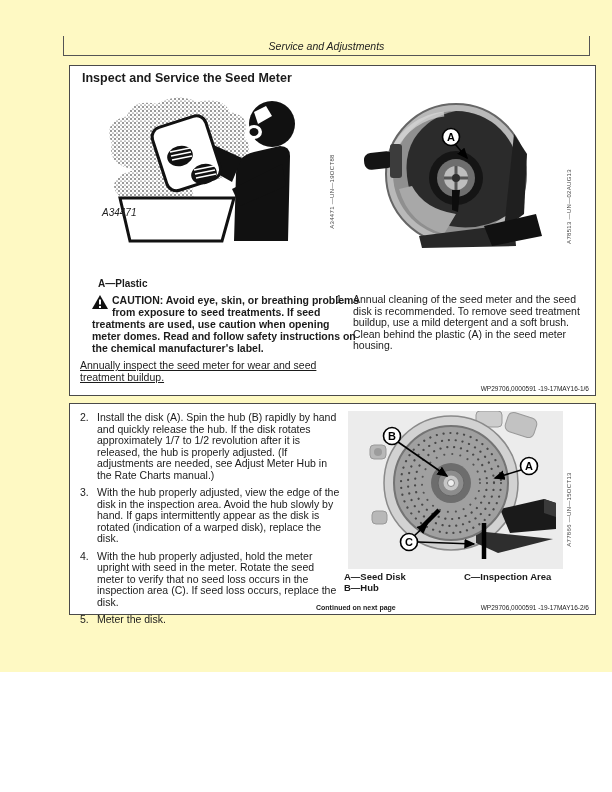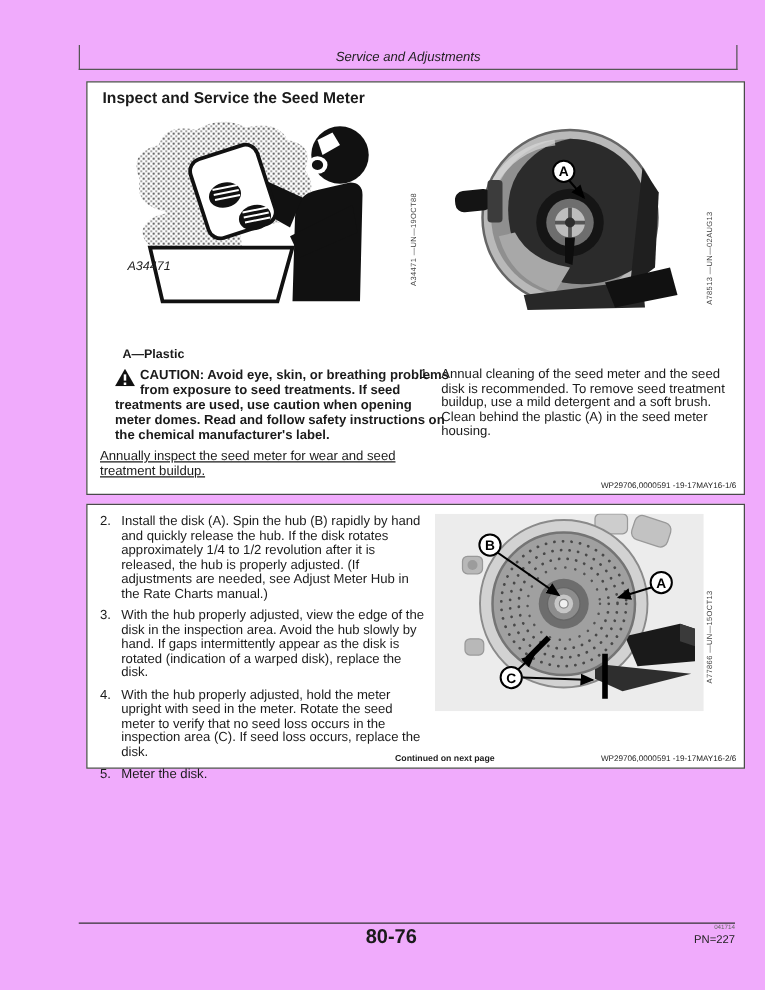--- a/index.html
+++ b/index.html
@@ -1,16 +1,16 @@
 <!DOCTYPE html>
 <html><head>
 <meta charset="utf-8">
 <style>
   html,body{margin:0;padding:0;background:#ffffff;}
-  .page{position:relative;width:612px;height:792px;background:#f0abfc;overflow:hidden;
+  .page{position:relative;width:612px;height:672px;background:#fef9c3;overflow:hidden;
         font-family:"Liberation Sans",sans-serif;color:#1b1b1b;}
 
   
   .runhead{position:absolute;left:63px;top:36px;width:525px;height:19px;
            border-left:1px solid #555;border-right:1px solid #555;border-bottom:1px solid #555;
            display:flex;align-items:center;justify-content:center;}
   .runhead span{font-style:italic;font-size:10.5px;color:#222;}
 
   
   .box{position:absolute;left:69px;width:525px;border:1px solid #4a4a4a;background:#fff;}
@@ -157,21 +157,21 @@
     </div>
 
     <div class="footer-code">WP29706,0000591 -19-17MAY16-1/6</div>
   </div>
 
   <div class="box box2">
 
     <div class="steps" style="left:10px;top:8px;width:262px;">
       <div class="step">
         <span class="num">2.</span>
-        <span class="txt">Install the disk (A). Spin the hub (B) rapidly by hand and quickly release the hub. If the disk rotates approximately 1/4 to 1/2 revolution after it is released, the hub is properly adjusted. (If adjustments are needed, see Adjust Meter Hub in the Rate Charts manual.)</span>
+        <span class="txt">Install the disk (A). Spin the hub (B) rapidly by hand and quickly release the hub. If the disk rotates approximately 1/7 to 1/2 revolution after it is released, the hub is properly adjusted. (If adjustments are needed, see Adjust Meter Hub in the Rate Charts manual.)</span>
       </div>
       <div class="step">
         <span class="num">3.</span>
         <span class="txt">With the hub properly adjusted, view the edge of the disk in the inspection area. Avoid the hub slowly by hand. If gaps intermittently appear as the disk is rotated (indication of a warped disk), replace the disk.</span>
       </div>
       <div class="step">
         <span class="num">4.</span>
         <span class="txt">With the hub properly adjusted, hold the meter upright with seed in the meter. Rotate the seed meter to verify that no seed loss occurs in the inspection area (C). If seed loss occurs, replace the disk.</span>
       </div>
       <div class="step">
@@ -229,20 +229,29 @@
         <g>
           <line x1="66" y1="125" x2="79" y2="113" stroke="#000" stroke-width="1.6" marker-end="url(#ar3)"></line>
           <line x1="70" y1="131" x2="126" y2="133" stroke="#000" stroke-width="1.6" marker-end="url(#ar3)"></line>
           <circle cx="61" cy="131" r="8.5" fill="#fff" stroke="#000" stroke-width="1.6"></circle>
           <text class="co" x="61" y="135" text-anchor="middle">C</text>
         </g>
       </svg>
     </div>
     <div class="vcode" style="left:450px;top:101px;">A77866 —UN—15OCT13</div>
 
+    <div class="legend2">
+      <div class="col1">
+        <div>A—Seed Disk</div>
+        <div>B—Hub</div>
+      </div>
+      <div class="col2">
+        <div>C—Inspection Area</div>
+      </div>
+    </div>
 
     <div class="continued">Continued on next page</div>
     <div class="footer-code">WP29706,0000591 -19-17MAY16-2/6</div>
   </div>
 
   <div class="bottom-rule"></div>
   <div class="pageno">80-76</div>
   <div class="printcode">041714</div>
   <div class="pncode">PN=227</div>
 

